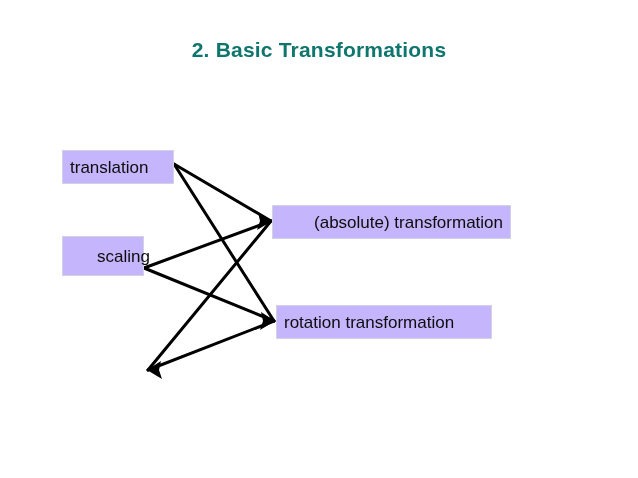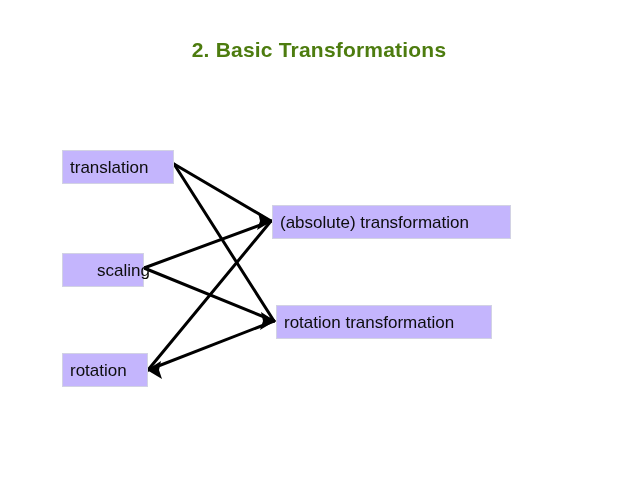--- a/index.html
+++ b/index.html
@@ -19,21 +19,21 @@
     overflow: hidden;
   }
   #slide-title {
     position: absolute;
     left: 0;
     top: 38px;
     width: 638px;
     text-align: center;
     font-size: 21px;
     font-weight: bold;
-    color: #4d7c0f;
+    color: #0f766e;
     letter-spacing: 0.2px;
     font-family: "Liberation Sans", sans-serif;
   }
   #edge-layer {
     position: absolute;
     left: 0;
     top: 0;
     width: 638px;
     height: 478px;
   }
@@ -49,23 +49,23 @@
     color: #0d0d0d;
     line-height: 1;
     padding: 0 7px;
     white-space: nowrap;
     font-family: "Liberation Sans", sans-serif;
   }
   .node-label {
     display: inline-block;
   }
   #node-translation { left: 62px;  top: 150px; width: 112px; height: 34px; }
-  #node-scaling     { left: 62px;  top: 253px; width: 82px;  height: 34px; padding-left: 34px; }
+  #node-scaling     { left: 62px;  top: 236px; width: 82px;  height: 40px; padding-left: 34px; }
   #node-rotation    { left: 62px;  top: 353px; width: 86px;  height: 34px; }
-  #node-absolute    { left: 272px; top: 205px; width: 239px; height: 34px; }
+  #node-absolute    { left: 272px; top: 205px; width: 239px; height: 34px; justify-content: flex-end; }
   #node-relative    { left: 276px; top: 305px; width: 216px; height: 34px; }
 </style>
 </head>
 <body>
 
 <div id="slide">
 
   <div id="slide-title">2. Basic Transformations</div>
 
   <svg id="edge-layer" viewBox="0 0 638 478">
@@ -90,23 +90,20 @@
   </svg>
 
   <div class="node-box" id="node-translation">
     <span class="node-label">translation</span>
   </div>
 
   <div class="node-box" id="node-scaling">
     <span class="node-label">scaling</span>
   </div>
 
-  <div class="node-box" id="node-rotation">
-    <span class="node-label">rotation</span>
-  </div>
 
   <div class="node-box" id="node-absolute">
     <span class="node-label">(absolute) transformation</span>
   </div>
 
   <div class="node-box" id="node-relative">
     <span class="node-label">rotation transformation</span>
   </div>
 
 </div>

